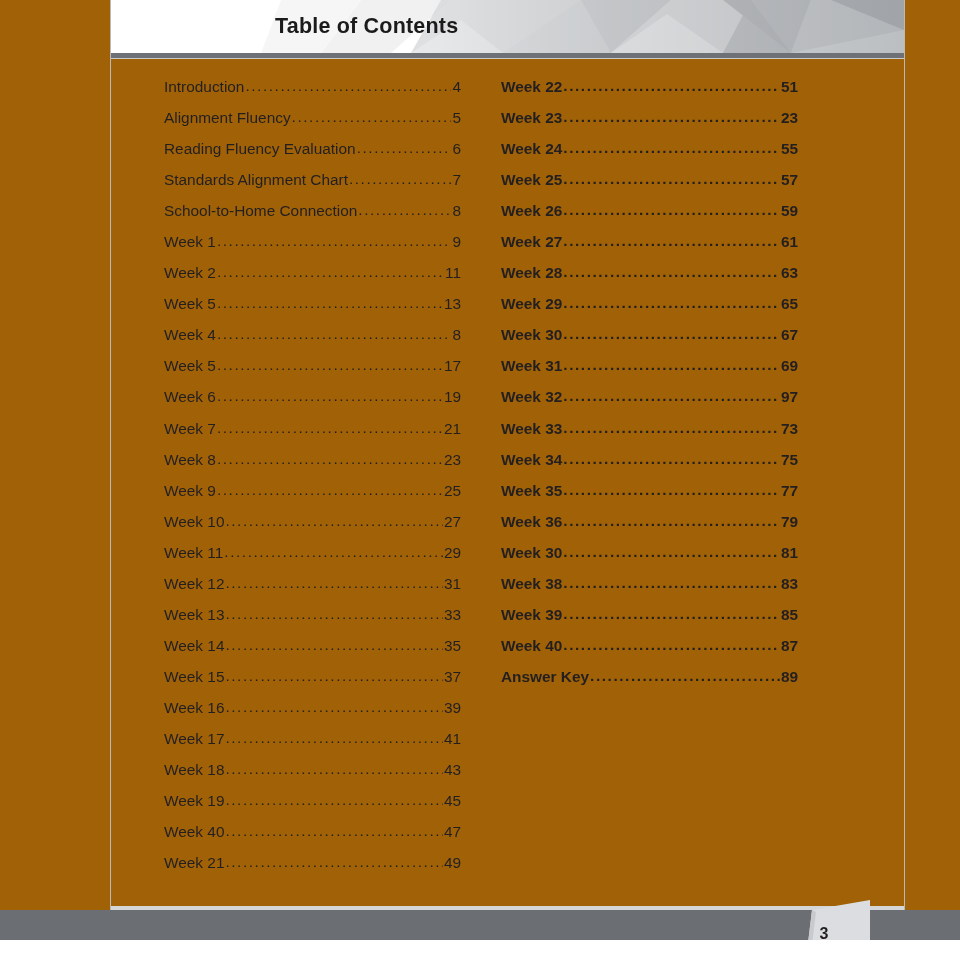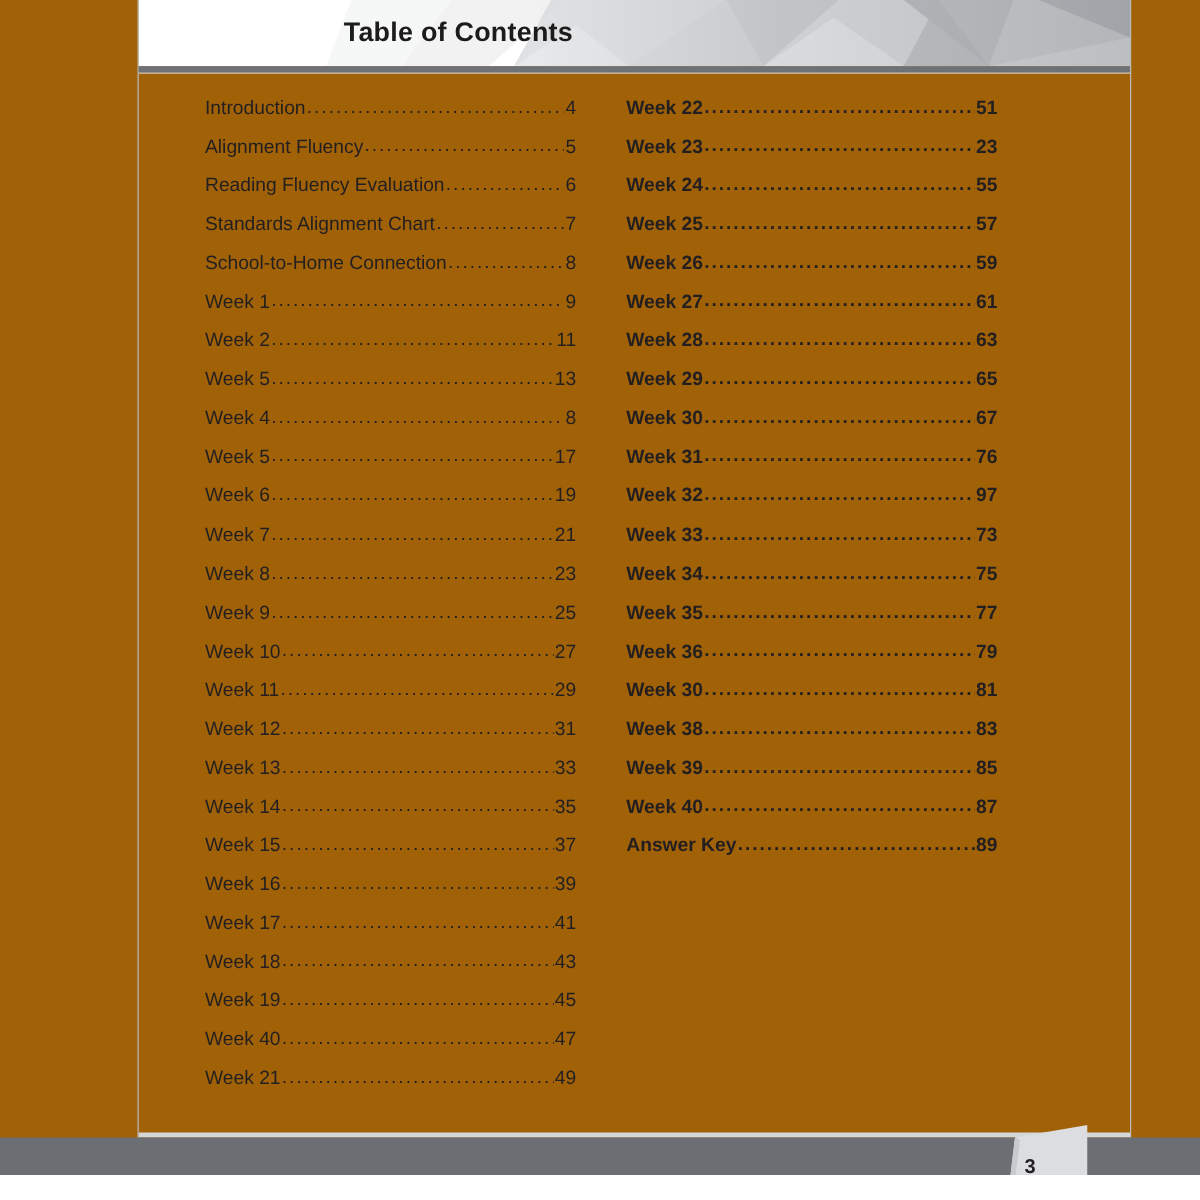--- a/index.html
+++ b/index.html
@@ -387,21 +387,21 @@
           <span class="toc-page">65</span>
         </div>
         <div class="toc-row">
           <span class="toc-label">Week 30</span>
           <span class="toc-dots">...........................................................</span>
           <span class="toc-page">67</span>
         </div>
         <div class="toc-row">
           <span class="toc-label">Week 31</span>
           <span class="toc-dots">...........................................................</span>
-          <span class="toc-page">76</span>
+          <span class="toc-page">69</span>
         </div>
         <div class="toc-row">
           <span class="toc-label">Week 32</span>
           <span class="toc-dots">...........................................................</span>
           <span class="toc-page">97</span>
         </div>
         <div class="toc-row">
           <span class="toc-label">Week 33</span>
           <span class="toc-dots">...........................................................</span>
           <span class="toc-page">73</span>

